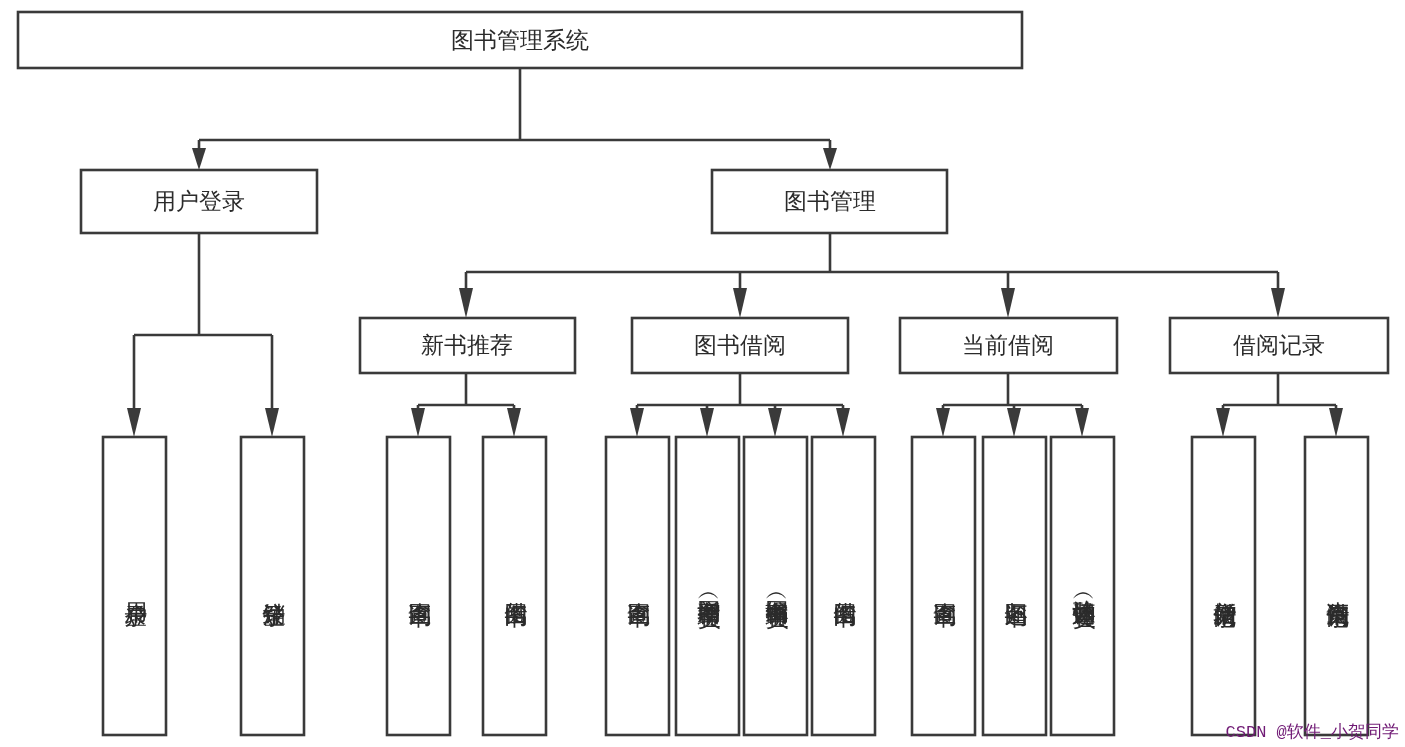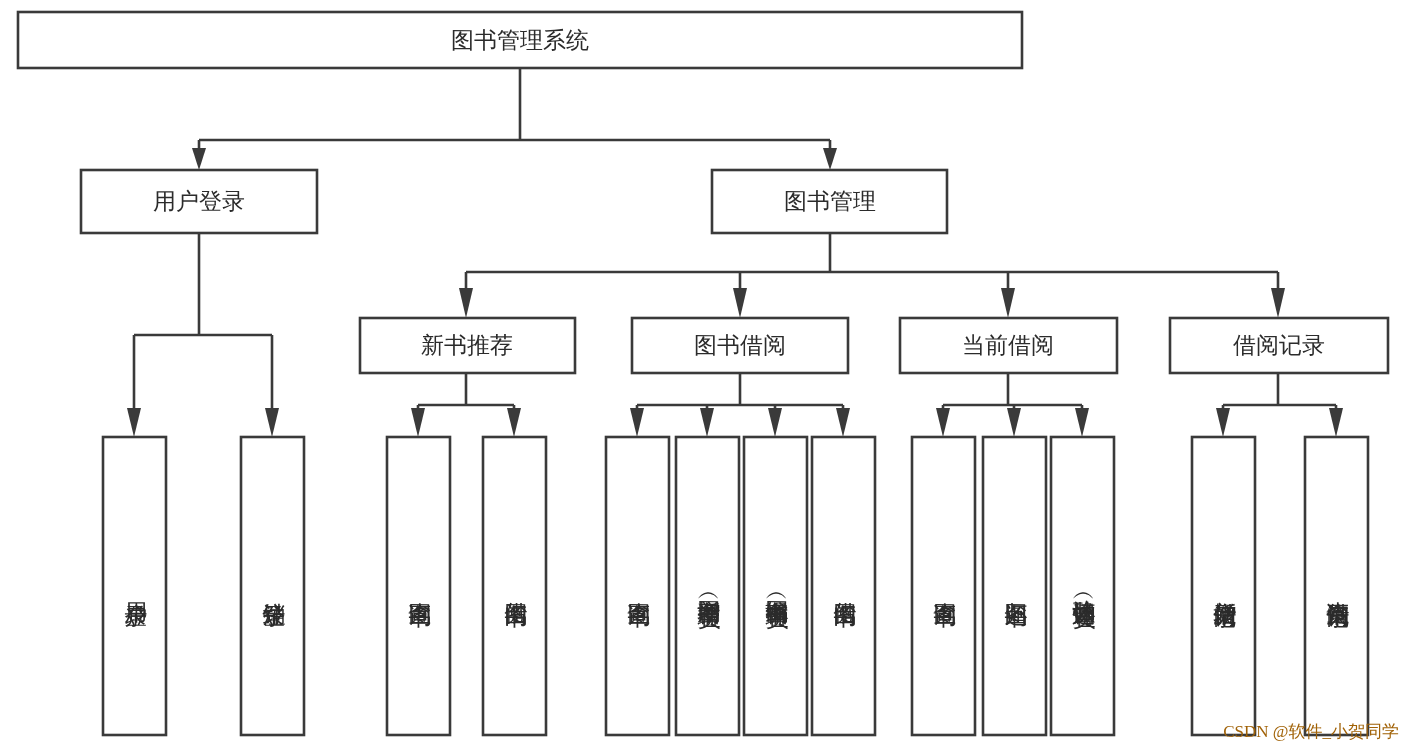--- a/index.html
+++ b/index.html
@@ -25,22 +25,22 @@
     text-orientation:upright;
     letter-spacing:1px;
   }
   .edge{
     stroke:#3a3a3a;stroke-width:2.6;fill:none;
     stroke-linecap:butt;stroke-linejoin:miter;
   }
   .arrow-head{fill:#3a3a3a;stroke:none;}
   .watermark{
     position:absolute;right:6px;bottom:4px;
-    font-size:17px;color:#a16207;
-    font-family:Liberation Serif, serif;
+    font-size:17px;color:#701a75;
+    font-family:Liberation Mono, monospace;
     white-space:nowrap;pointer-events:none;
   }
 </style>
 </head>
 <body>
 
 <svg id="diagram" viewBox="0 0 1405 747" xmlns="http://www.w3.org/2000/svg">
 
   <g>
 

